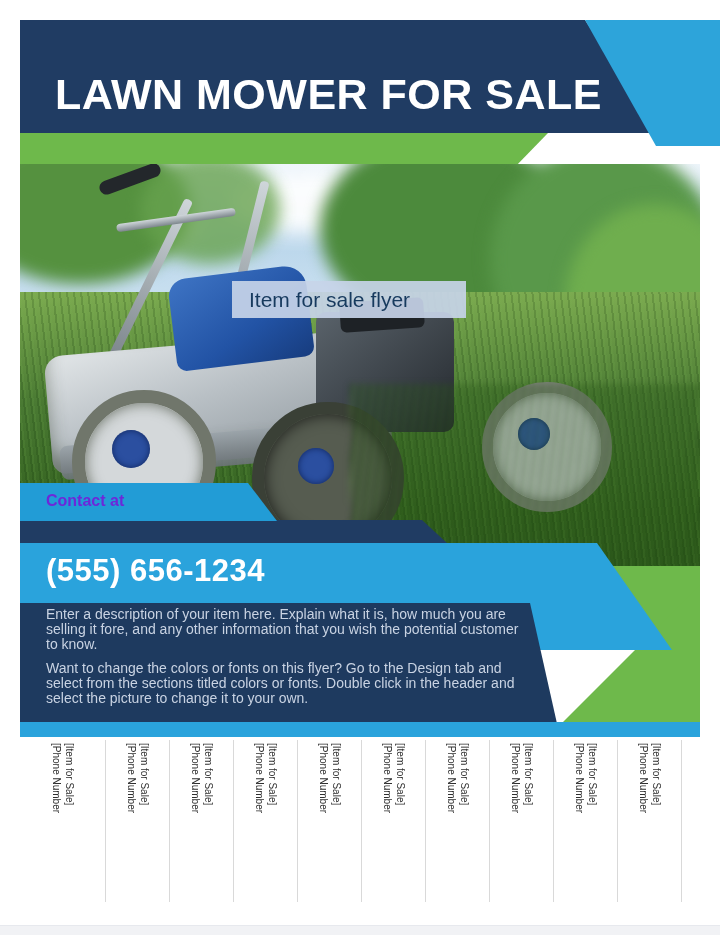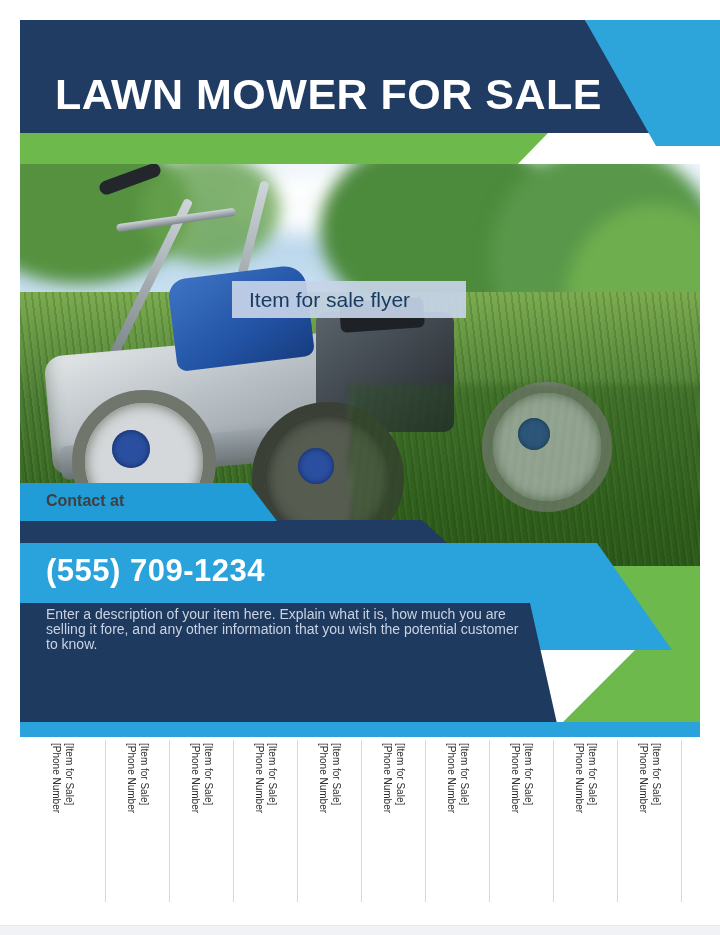--- a/index.html
+++ b/index.html
@@ -67,21 +67,21 @@
     clip-path:polygon(100% 0,100% 100%,0 100%);}
   #phone-band{left:20px;top:543px;width:652px;height:107px;background:#2aa3dc;
     clip-path:polygon(0 0,577px 0,100% 100%,0 100%);}
   #desc-block{left:20px;top:603px;width:540px;height:134px;background:#1e3a5f;
     clip-path:polygon(0 0,510px 0,100% 100%,0 100%);}
   #cyan-strip{left:20px;top:722px;width:680px;height:15px;background:#2aa3dc;}
   #navy-strip{left:20px;top:520px;width:427px;height:23px;background:#203c63;
     clip-path:polygon(0 0,402px 0,100% 100%,0 100%);}
   #contact-band{left:20px;top:483px;width:257px;height:38px;background:#229cd6;
     clip-path:polygon(0 0,228px 0,100% 100%,0 100%);}
-  #contact-label{left:46px;top:492px;color:#404040;font-size:16px;font-weight:bold;}
+  #contact-label{left:46px;top:492px;color:#6d28d9;font-size:16px;font-weight:bold;}
   #phone-number{left:46px;top:553px;color:#fff;font-size:31px;font-weight:bold;letter-spacing:.5px;}
   .desc{position:absolute;left:46px;width:486px;color:#c9d3e3;font-size:14px;line-height:15px;
     white-space:pre-line;}
   #desc-p1{top:607px;}
   #desc-p2{top:661px;}
 
   
   #tear-tab-row{left:20px;top:740px;width:680px;height:162px;display:flex;}
   .tab-cell{height:162px;box-sizing:border-box;display:flex;justify-content:center;
     align-items:flex-start;}
@@ -133,24 +133,27 @@
   <div class="abs" id="flyer-title">LAWN MOWER FOR SALE</div>
 
   <div class="abs" id="green-upper"></div>
   <div class="abs" id="green-triangle"></div>
   <div class="abs" id="phone-band"></div>
   <div class="abs" id="desc-block"></div>
   <div class="abs" id="cyan-strip"></div>
   <div class="abs" id="navy-strip"></div>
   <div class="abs" id="contact-band"></div>
   <div class="abs" id="contact-label">Contact at</div>
-  <div class="abs" id="phone-number">(555) 709-1234</div>
+  <div class="abs" id="phone-number">(555) 656-1234</div>
   <div class="desc" id="desc-p1">Enter a description of your item here.  Explain what it is, how much you are
 selling it fore, and any other information that you wish the potential customer
 to know.</div>
+  <div class="desc" id="desc-p2">Want to change the colors or fonts on this flyer?  Go to the Design tab and
+select from the sections titled colors or fonts.  Double click in the header and
+select the picture to change it to your own.</div>
 
   <div class="abs" id="tear-tab-row">
       <div class="tab-cell" style="width: 85px;">
         <div class="tab-text">[Item for Sale]
 [Phone Number</div>
       </div>
       <div class="tab-cell divided" style="width: 64px;">
         <div class="tab-text">[Item for Sale]
 [Phone Number</div>
       </div>

